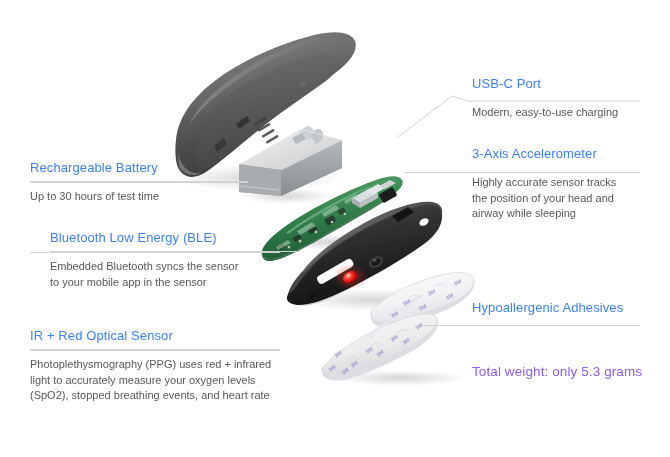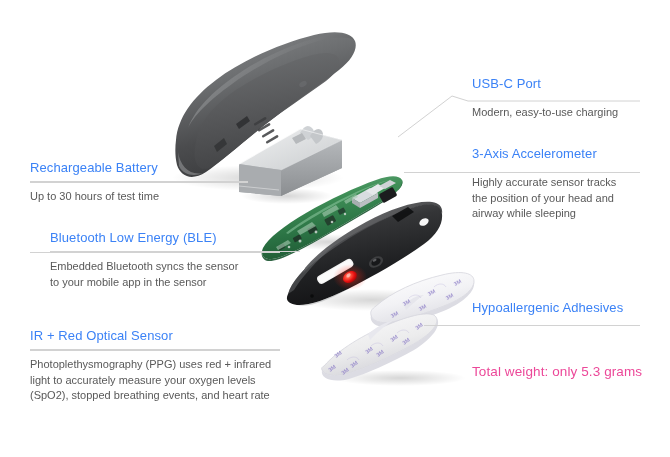--- a/index.html
+++ b/index.html
@@ -47,21 +47,21 @@
   }
   .callout .desc .ln { display: block; }
 
   
   .callout.right .title { text-align: left; }
 
   
   .totalweight {
     position: absolute;
     font-size: 13.5px;
-    color: #ec4899;
+    color: #8b5cf6;
     white-space: nowrap;
     letter-spacing: .1px;
   }
 
   
   .leader {
     position: absolute;
     background: #d2d2d2;
     height: 1px;
   }

